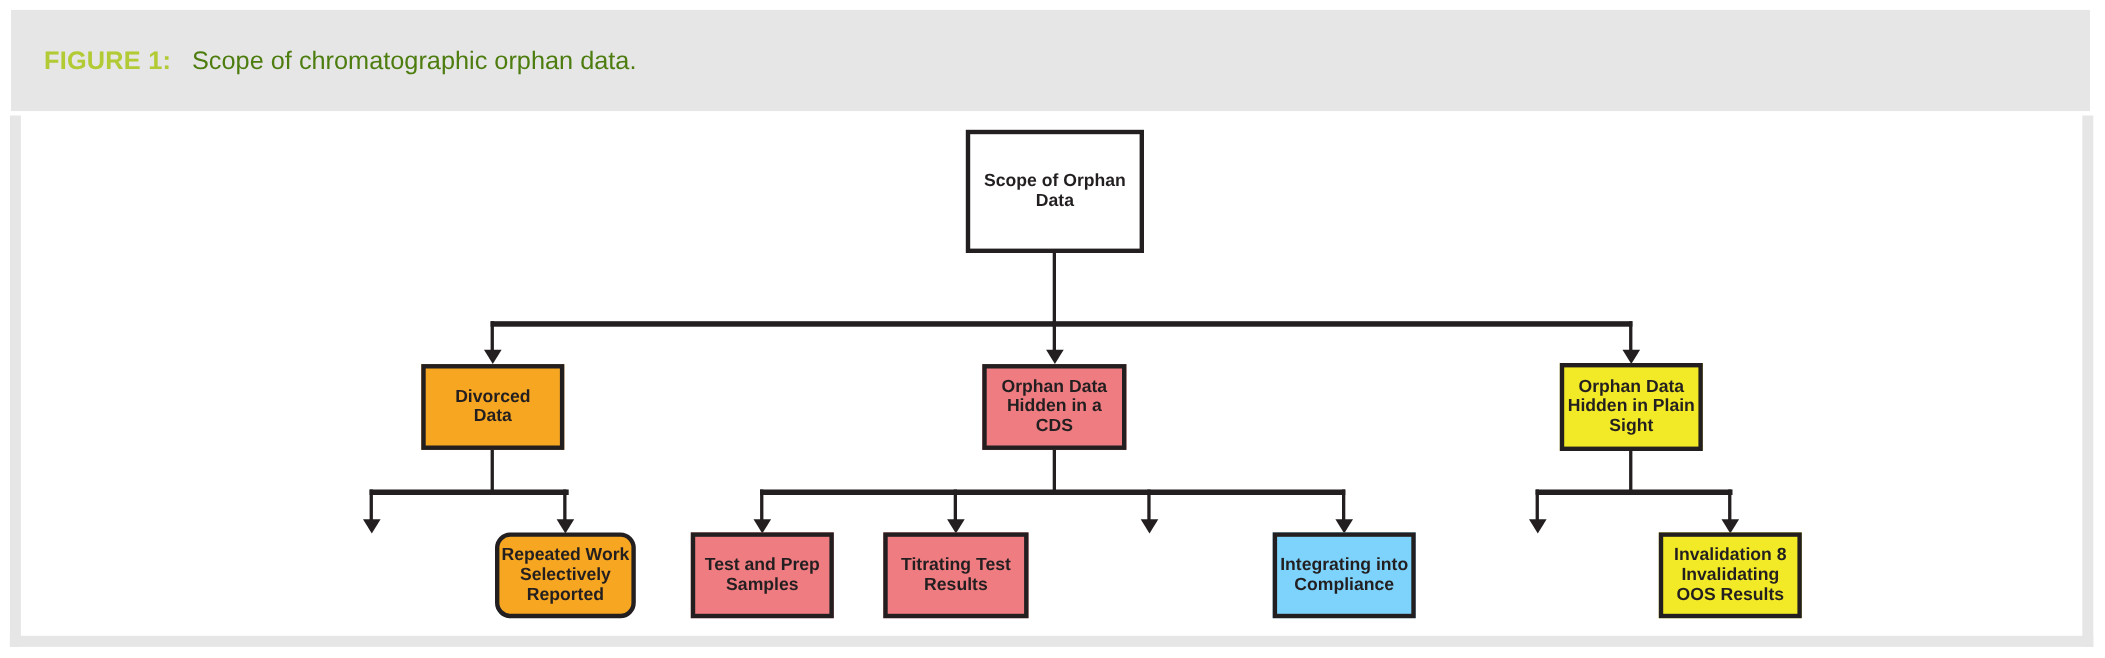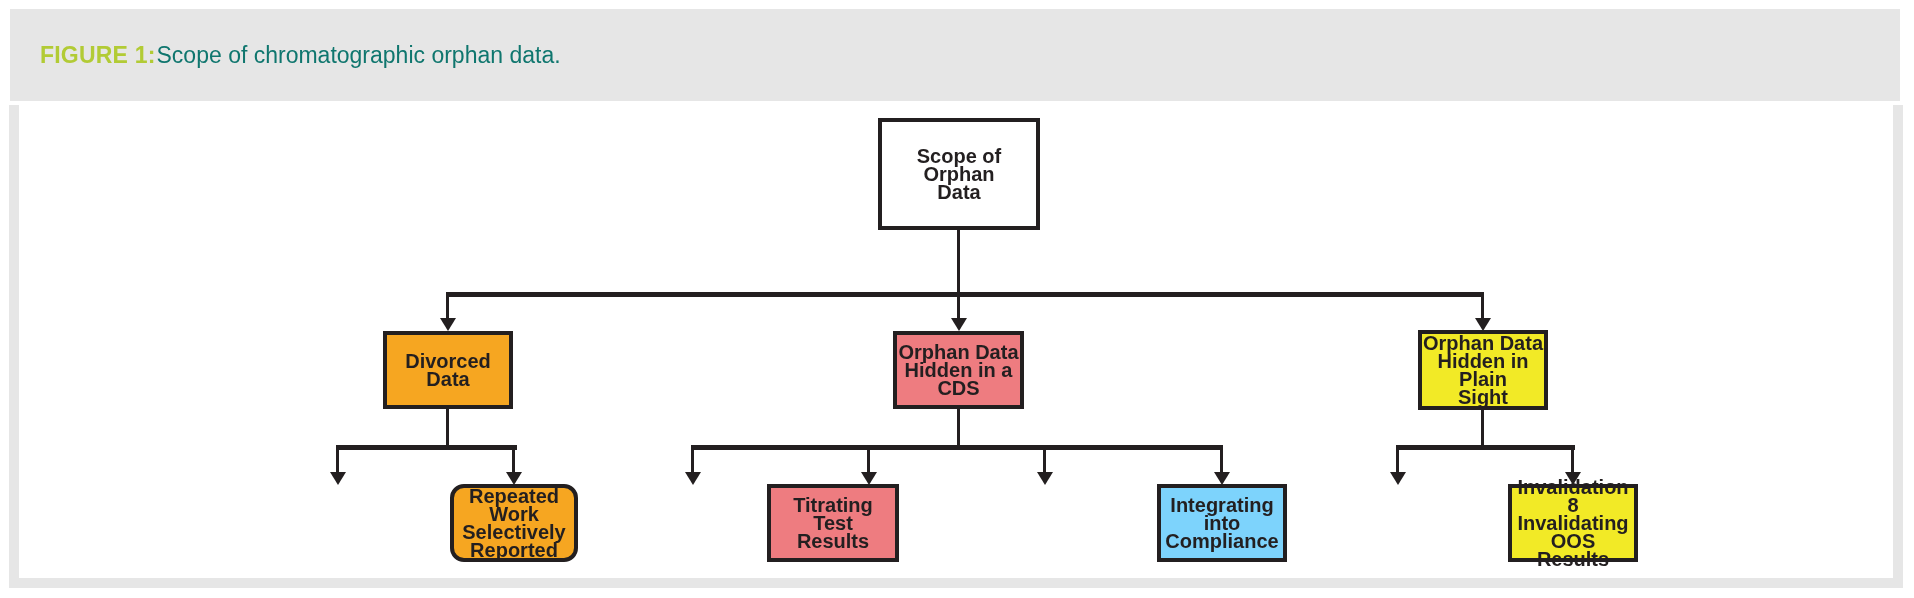--- a/index.html
+++ b/index.html
@@ -7,43 +7,43 @@
     position: relative; width: 1914px; height: 598px;
     font-family: "Liberation Sans", sans-serif; background: #ffffff; overflow: hidden;
   }
   
   .figure-header {
     position: absolute; left: 10px; top: 9px; width: 1890px; height: 92px;
     background: #E6E6E6; display: flex; align-items: center;
     padding-left: 30px; box-sizing: border-box; font-size: 23px;
   }
   .figure-label { color: #B2CB35; font-weight: bold; letter-spacing: 0.2px; }
-  .figure-caption { color: #0f766e; margin-left: 1px; text-align: center; }
+  .figure-caption { color: #4d7c0f; margin-left: 19px; text-align: center; }
   
   .panel {
     position: absolute; left: 9px; top: 105px; width: 1894px; height: 483px;
     box-sizing: border-box; background: #ffffff;
     border-left: 10px solid #E6E6E6; border-right: 10px solid #E6E6E6; border-bottom: 10px solid #E6E6E6;
   }
   
   .diagram { position: absolute; left: 0; top: 0; width: 1914px; height: 598px; }
   .node {
     position: absolute; box-sizing: border-box; border: 4px solid #231F20;
     display: flex; align-items: center; justify-content: center;
-    text-align: center; font-weight: bold; font-size: 20px; line-height: 18px;
+    text-align: center; font-weight: bold; font-size: 16px; line-height: 18px;
     color: #231F20; white-space: pre-line;
   }
   .n-root        { left: 878px;  top: 118px; width: 162px; height: 112px; }
   .n-divorced    { left: 383px;  top: 331px; width: 130px; height: 78px; }
   .n-cds         { left: 893px;  top: 331px; width: 131px; height: 78px; }
   .n-plain       { left: 1418px; top: 330px; width: 130px; height: 80px; }
   .n-pc          { left: 274px;  top: 484px; width: 129px; height: 78px; }
   .n-repeated    { left: 450px;  top: 484px; width: 128px; height: 78px; border-radius: 14px; }
   .n-testprep    { left: 628px;  top: 484px; width: 130px; height: 78px; }
-  .n-titrating   { left: 767px;  top: 484px; width: 132px; height: 78px; }
+  .n-titrating   { left: 803px;  top: 484px; width: 132px; height: 78px; }
   .n-aborted     { left: 980px;  top: 484px; width: 130px; height: 78px; }
   .n-integrating { left: 1157px; top: 484px; width: 130px; height: 78px; }
   .n-inv1        { left: 1333px; top: 484px; width: 130px; height: 78px; }
   .n-inv2        { left: 1508px; top: 484px; width: 130px; height: 78px; }
   
   .v { position: absolute; width: 3px;  background: #231F20; }
   .h { position: absolute; height: 5px; background: #231F20; }
   .arrow {
     position: absolute; width: 0; height: 0;
     border-left: 8px solid transparent; border-right: 8px solid transparent;
@@ -137,20 +137,22 @@
     <div class="node n-divorced" style="background-color: rgb(246, 166, 33);">Divorced
 Data</div>
     <div class="node n-cds" style="background-color: rgb(238, 124, 128);">Orphan Data
 Hidden in a CDS</div>
     <div class="node n-plain" style="background-color: rgb(242, 234, 38);">Orphan Data
 Hidden in Plain
 Sight</div>
     <div class="node n-repeated" style="background-color: rgb(246, 166, 33);">Repeated Work
 Selectively
 Reported</div>
+    <div class="node n-testprep" style="background-color: rgb(238, 124, 128);">Test and Prep
+Samples</div>
     <div class="node n-titrating" style="background-color: rgb(238, 124, 128);">Titrating Test
 Results</div>
     <div class="node n-integrating" style="background-color: #7dd3fc;">Integrating into
 Compliance</div>
     <div class="node n-inv2" style="background-color: rgb(242, 234, 38);">Invalidation 8
 Invalidating
 OOS Results</div>
 
   </div>
 </div>

